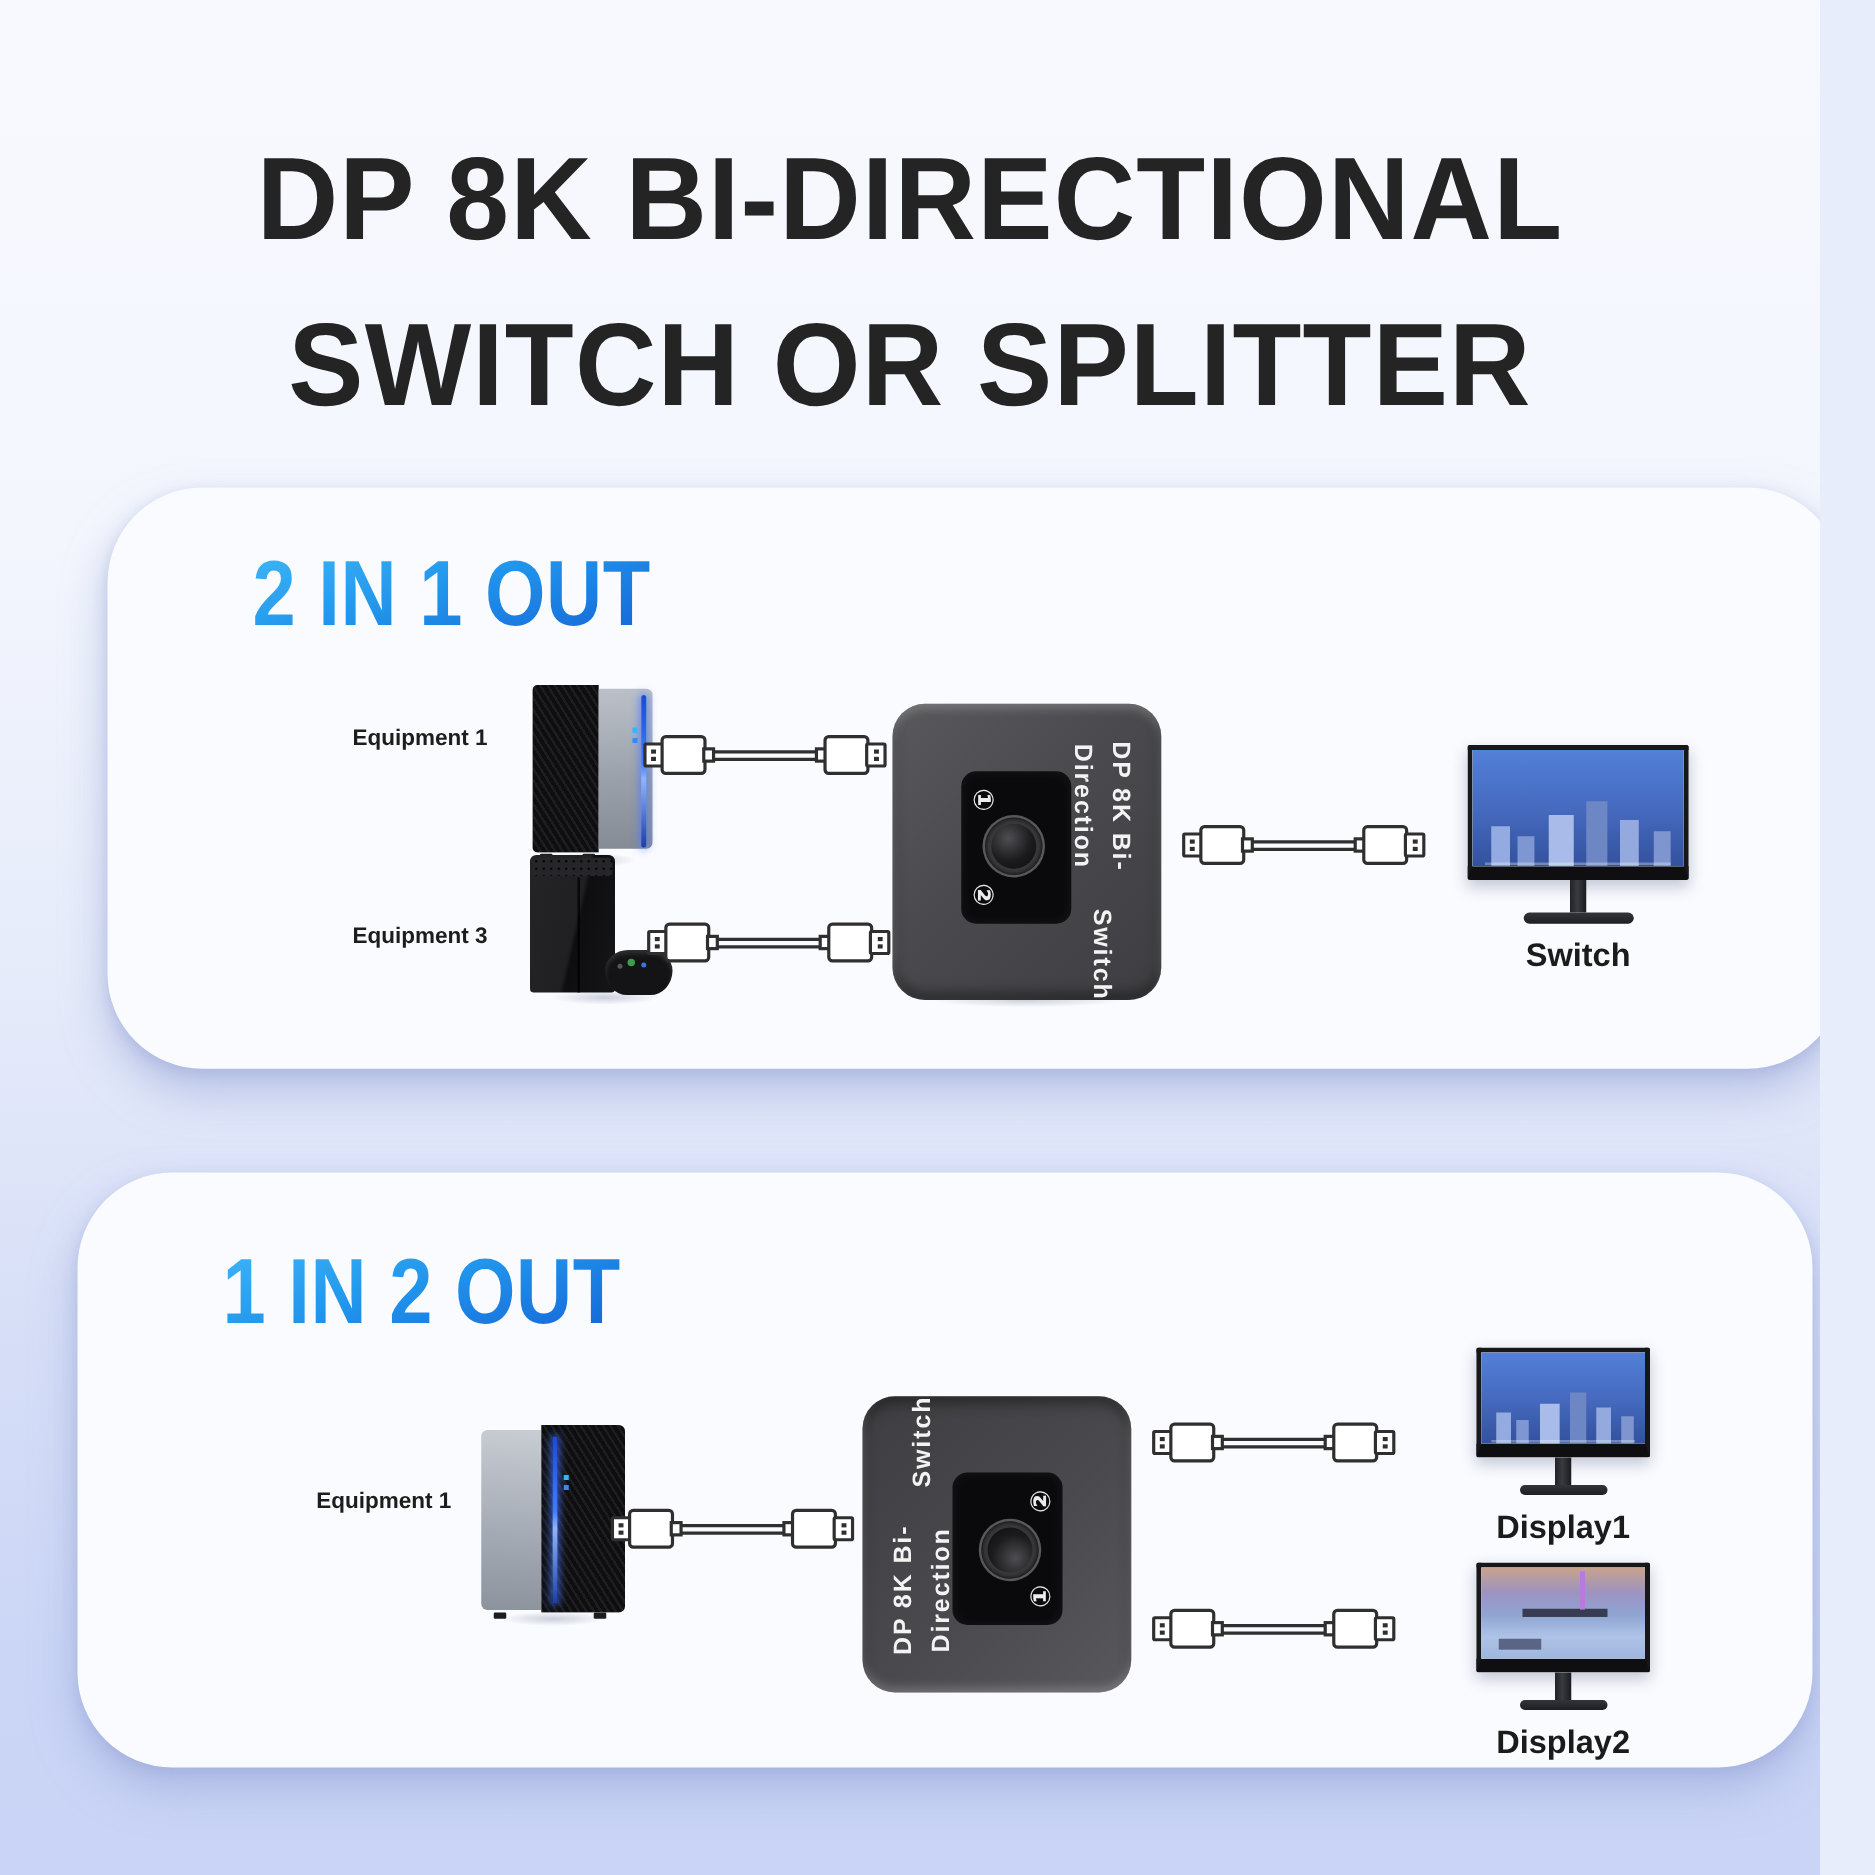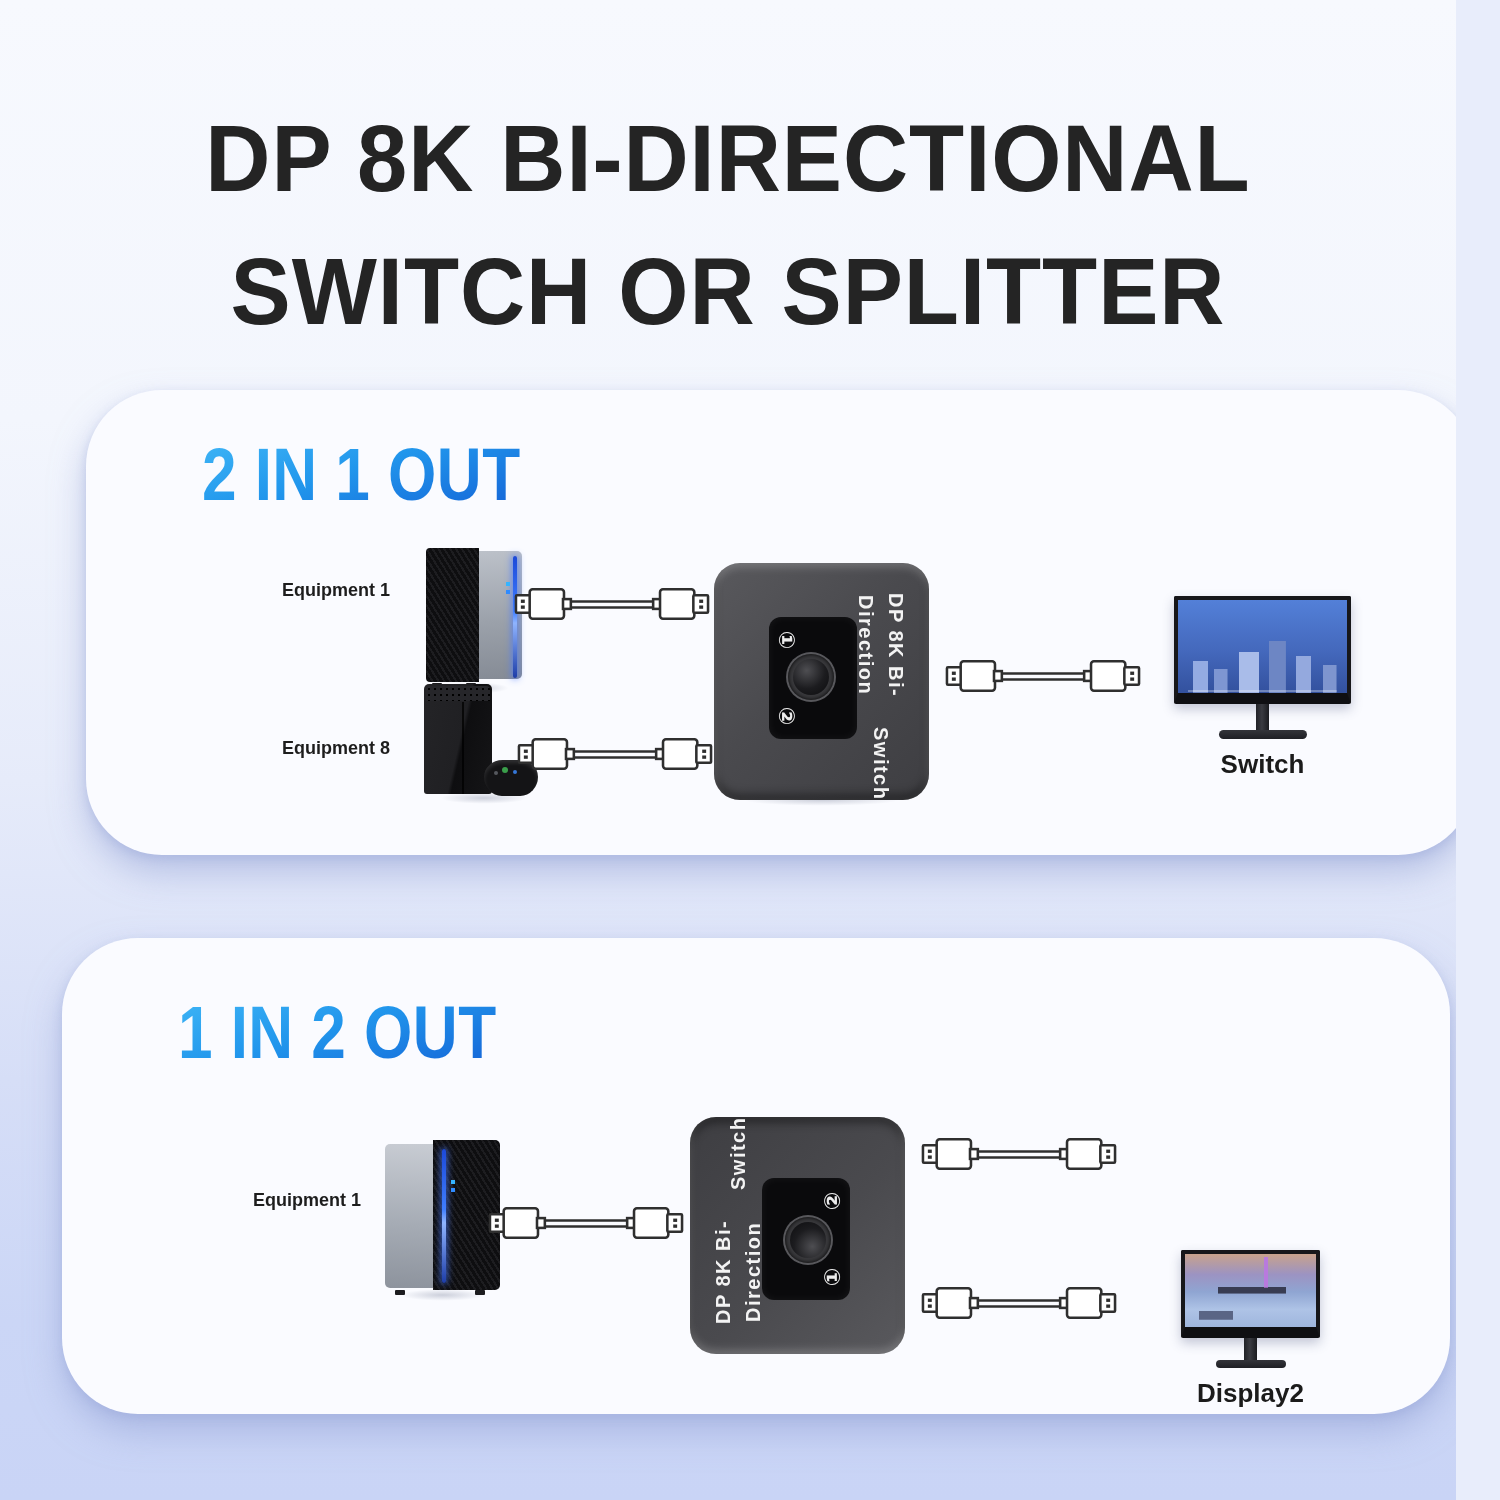--- a/index.html
+++ b/index.html
@@ -150,21 +150,21 @@
       <div class="pc-led"></div>
       <div class="pc-dots"></div>
       <div class="pc-foot" style="left:6px;"></div>
       <div class="pc-foot" style="left:40px;"></div>
     </div>
 
     <svg class="cable" style="left:428px;top:192px;">
         <use href="#dp-cable"></use>
       </svg>
 
-    <div class="equip-label" style="left:140px;top:348px;">Equipment 8</div>
+    <div class="equip-label" style="left:140px;top:348px;">Equipment 3</div>
 
     <div class="xbox" style="left:338px;top:294px;">
       <div class="shadow"></div>
       <div class="xbox-body"></div>
       <div class="xbox-top"></div>
       <div class="xbox-seam"></div>
       <div class="controller"></div>
     </div>
 
     <svg class="cable" style="left:431px;top:342px;">
@@ -231,20 +231,26 @@
       </div>
     </div>
 
     <svg class="cable" style="left:859px;top:194px;">
         <use href="#dp-cable"></use>
       </svg>
     <svg class="cable" style="left:859px;top:343px;">
         <use href="#dp-cable"></use>
       </svg>
 
+    <div class="monitor m-sm" style="left:1119px;top:140px;">
+      <div class="mscreen scene-city"></div>
+      <div class="mneck"></div>
+      <div class="mbase"></div>
+      <div class="display-label">Display1</div>
+    </div>
 
     <div class="monitor m-sm" style="left:1119px;top:312px;">
       <div class="mscreen scene-sea"></div>
       <div class="mneck"></div>
       <div class="mbase"></div>
       <div class="display-label">Display2</div>
     </div>
   </section>
 
 </div>

